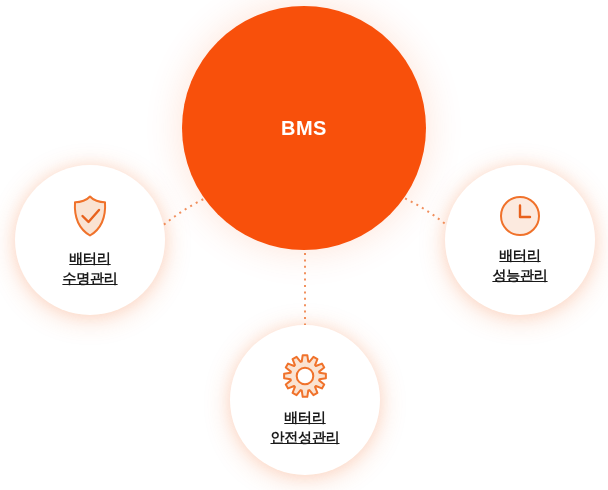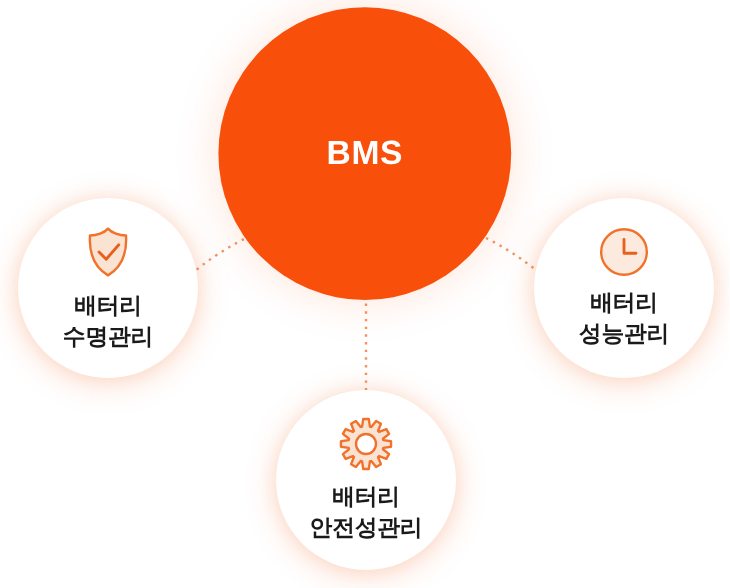--- a/index.html
+++ b/index.html
@@ -13,37 +13,37 @@
     fill:none;stroke:var(--dotted,#EE7F44);stroke-width:2;
     stroke-dasharray:2 4.4;opacity:.85;
   }
   .center-node{
     position:absolute;left:182px;top:6px;width:244px;height:244px;
     border-radius:50%;background:var(--primary,#F8500B);
     display:flex;align-items:center;justify-content:center;
     box-shadow:0 0 38px rgba(248,80,11,.16);
   }
   .center-label{
-    color:#fff;font-size:28px;font-weight:bold;letter-spacing:.5px;
+    color:#fff;font-size:20px;font-weight:bold;letter-spacing:.5px;
   }
   .node{
     position:absolute;width:150px;height:150px;border-radius:50%;
     background:#fff;
     box-shadow:0 4px 26px rgba(244,106,38,.25),0 0 14px rgba(244,106,38,.10);
     display:flex;flex-direction:column;align-items:center;justify-content:center;
     gap:9px;
   }
   .node-left{left:15px;top:165px;}
   .node-right{left:445px;top:165px;}
   .node-bottom{left:230px;top:325px;}
   .icon{display:flex;align-items:center;justify-content:center;}
   .label{
     display:flex;flex-direction:column;text-align:center;
-    font-weight:700;font-size:19px;line-height:1.36;
-    color:var(--text,#1A1A1A);letter-spacing:-0.2px;
+    font-weight:700;font-size:14px;line-height:1.36;
+    color:var(--text,#1A1A1A);letter-spacing:-0.2px;text-decoration:underline;
   }
   .ic-body{
     fill:var(--icon-fill,#FAE3D2);stroke:var(--icon-stroke,#F0722B);
     stroke-width:2;stroke-linejoin:round;
   }
   .ic-face{fill:var(--clock-fill,#FCEADF);}
   .ic-accent{
     fill:none;stroke:var(--icon-accent,#E8611C);stroke-width:2.4;
     stroke-linecap:round;stroke-linejoin:round;
   }

